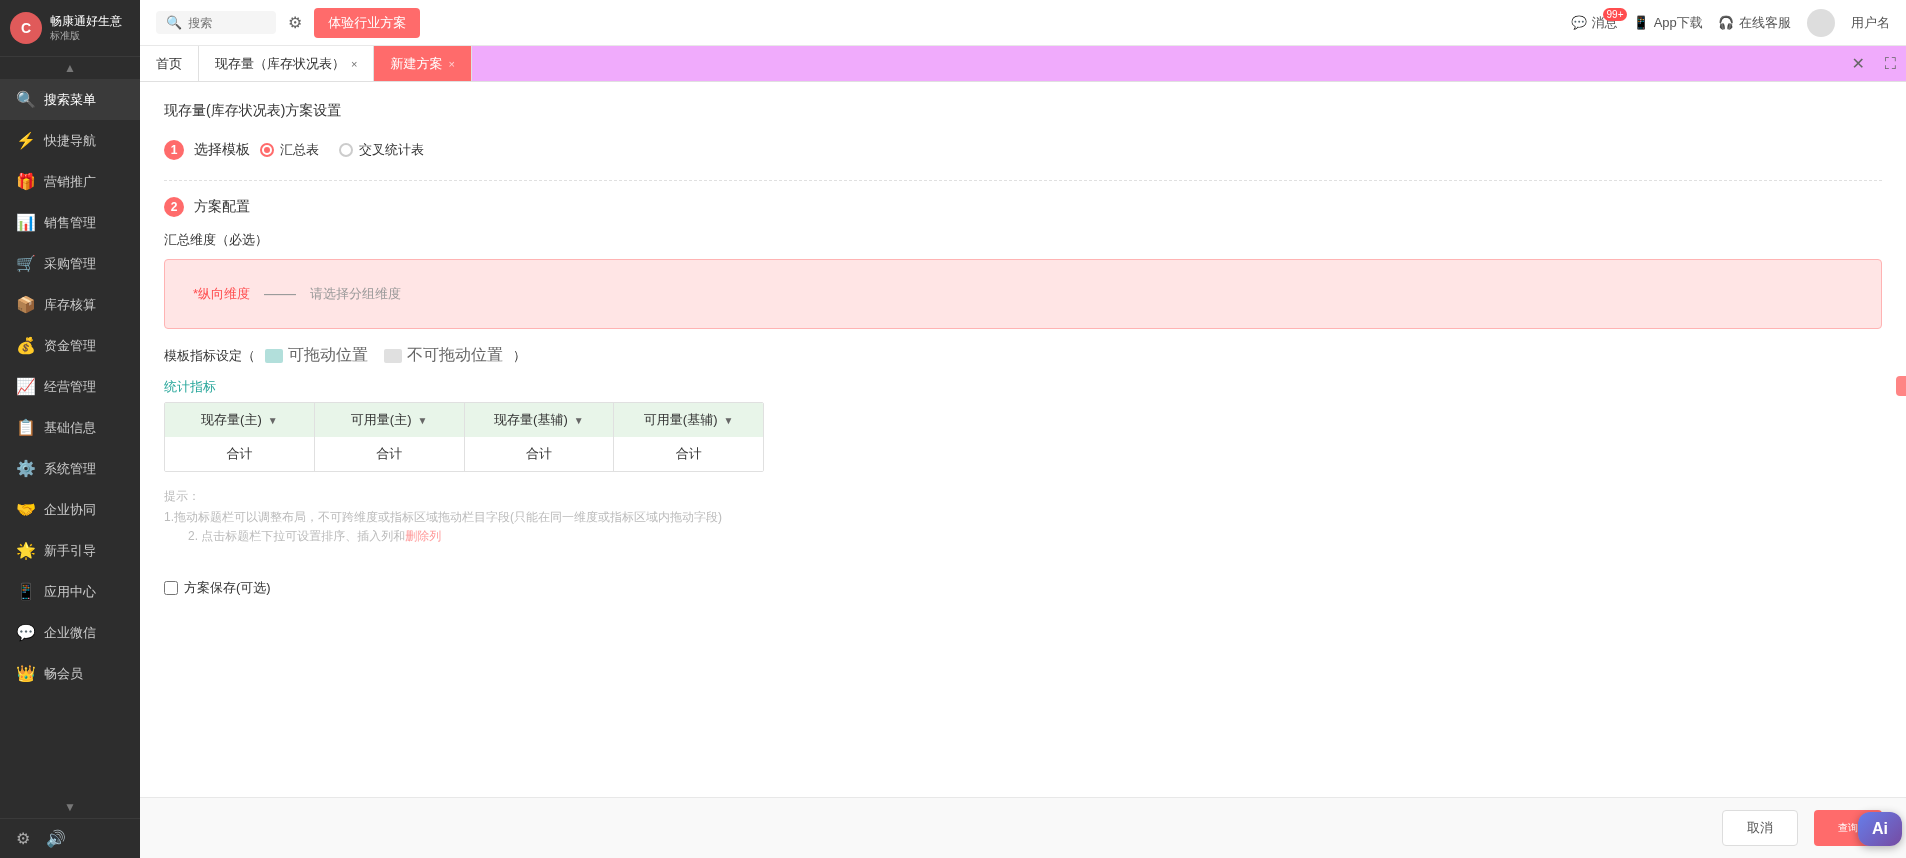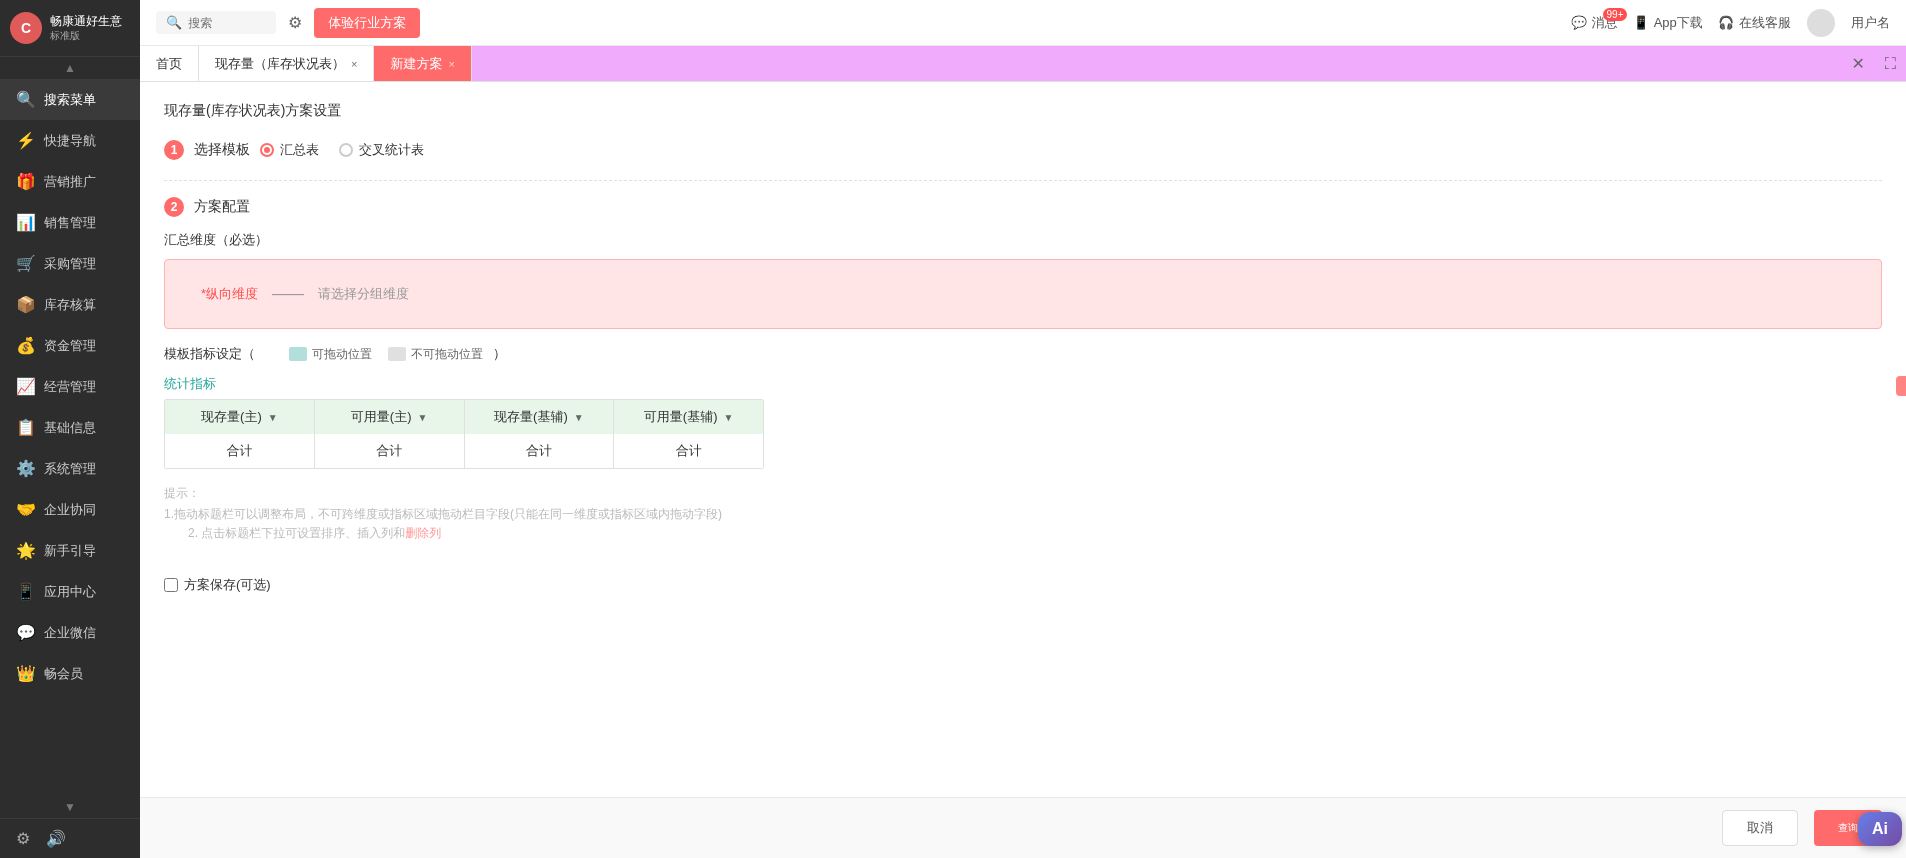--- a/index.html
+++ b/index.html
@@ -249,34 +249,34 @@
     .divider { border: none; border-top: 1px dashed #e0e0e0; margin: 16px 0; }
 
     
     .config-section { }
     .config-label { font-size: 13px; color: #333; margin-bottom: 10px; }
 
     .dimension-box {
       background: #ffe5e5;
       border: 1px solid #ffb3b3;
       border-radius: 4px;
-      padding: 20px 36px;
+      padding: 20px 28px;
       min-height: 70px;
       display: flex;
       align-items: center;
       gap: 10px;
     }
     .dimension-required { color: #ff4d4f; font-size: 13px; }
     .dimension-arrow { color: #999; font-size: 16px; margin: 0 4px; }
     .dimension-placeholder { color: #999; font-size: 13px; font-family: Liberation Mono, monospace; }
 
     
     .indicator-section { margin-top: 16px; }
     .indicator-label { font-size: 13px; color: #333; margin-bottom: 8px; display: flex; align-items: center; gap: 10px; }
-    .indicator-legend { display: flex; gap: 16px; font-size: 12px; color: #666; margin-left: 24px; }
+    .indicator-legend { display: flex; gap: 16px; font-size: 16px; color: #666; }
     .legend-item { display: flex; align-items: center; gap: 5px; }
     .legend-box { width: 18px; height: 14px; border-radius: 2px; }
     .legend-draggable { background: #b2dfdb; }
     .legend-non-draggable { background: #e0e0e0; }
 
     
     .stats-section { margin-top: 12px; }
     .stats-label { color: #26a69a; font-size: 13px; font-weight: 500; margin-bottom: 6px; }
     .stats-table {
       border: 1px solid #e0e0e0;

